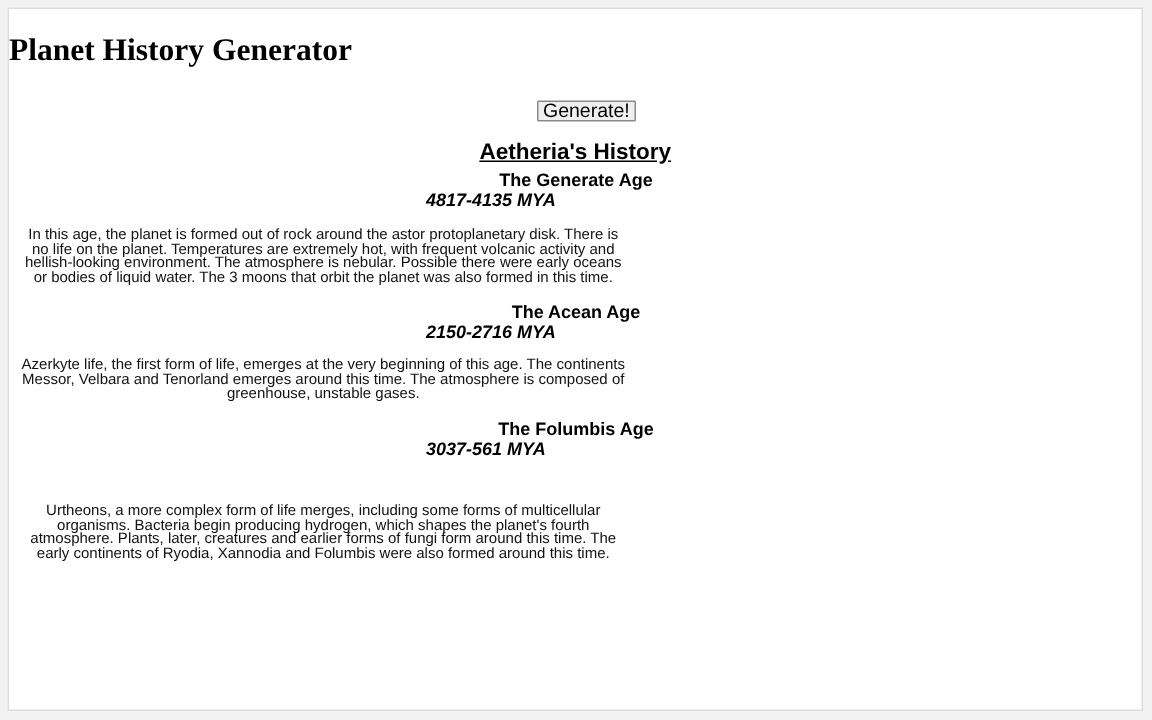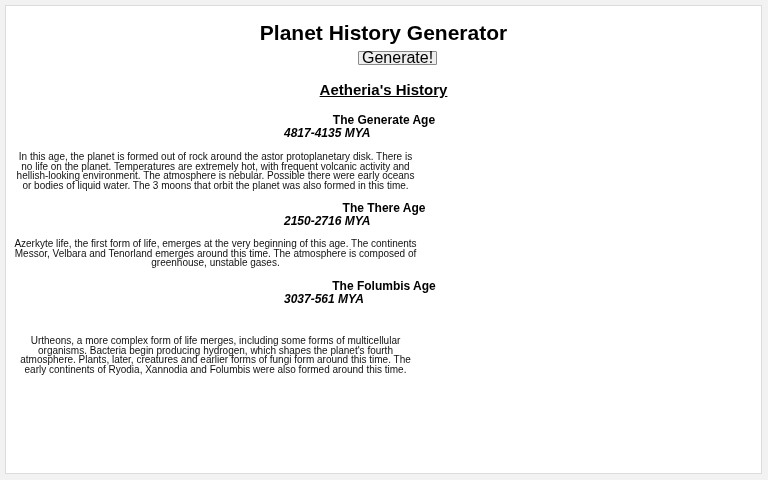--- a/index.html
+++ b/index.html
@@ -14,41 +14,41 @@
   .panel {
     position: absolute;
     left: 5px; top: 5px;
     width: 757px; height: 469px;
     background: #ffffff;
     border: 1px solid #dcdcdc;
     box-sizing: border-box;
   }
   .title {
     position: absolute; left: 0; right: 0; top: 15px;
-    text-align: center;
     font-size: 21px; font-weight: bold;
     margin: 0;
+    font-family: Liberation Serif, serif;
   }
   .gen-btn {
-    position: absolute; left: 352px; top: 45px;
+    position: absolute; left: 352px; top: 61px;
     height: 14px; padding: 0 3px;
     font-family: "Liberation Sans", sans-serif;
-    font-size: 16px; line-height: 12px;
+    font-size: 13px; line-height: 12px;
     background: #efefef;
     border: 1px solid #8a8a8a;
     border-radius: 1px;
     color: #000;
     text-align: right;
   }
   .history-title {
     position: absolute; left: 0; right: 0; top: 75px;
     text-align: center;
     font-size: 15px; font-weight: bold;
     text-decoration: underline;
-    margin: 0;
+    margin: 12px;
   }
   .age-name {
     position: absolute; left: 278px; width: 200px;
     text-align: center;
     font-size: 12px; font-weight: bold;
     margin: 0; line-height: 14px;
   }
   .age-range {
     position: absolute; left: 278px; width: 200px;
     font-size: 12px; font-weight: bold; font-style: italic;
@@ -69,21 +69,21 @@
   <button class="gen-btn">Generate!</button>
   <h2 class="history-title">Aetheria's History</h2>
 
   <section>
     <h3 class="age-name" style="top:107px">The Generate Age</h3>
     <div class="age-range" style="top:120px">4817-4135 MYA</div>
     <p class="age-desc" style="top:146px">In this age, the planet is formed out of rock around the astor protoplanetary disk. There is no life on the planet. Temperatures are extremely hot, with frequent volcanic activity and hellish-looking environment. The atmosphere is nebular. Possible there were early oceans or bodies of liquid water. The 3 moons that orbit the planet was also formed in this time.</p>
   </section>
 
   <section>
-    <h3 class="age-name" style="top:195px">The There Age</h3>
+    <h3 class="age-name" style="top:195px">The Acean Age</h3>
     <div class="age-range" style="top:208px">2150-2716 MYA</div>
     <p class="age-desc" style="top:233px">Azerkyte life, the first form of life, emerges at the very beginning of this age. The continents Messor, Velbara and Tenorland emerges around this time. The atmosphere is composed of greenhouse, unstable gases.</p>
   </section>
 
   <section>
     <h3 class="age-name" style="top:273px">The Folumbis Age</h3>
     <div class="age-range" style="top:286px">3037-561 MYA</div>
     <p class="age-desc" style="top:330px">Urtheons, a more complex form of life merges, including some forms of multicellular organisms. Bacteria begin producing hydrogen, which shapes the planet's fourth atmosphere. Plants, later, creatures and earlier forms of fungi form around this time. The early continents of Ryodia, Xannodia and Folumbis were also formed around this time.</p>
   </section>
 </div>

